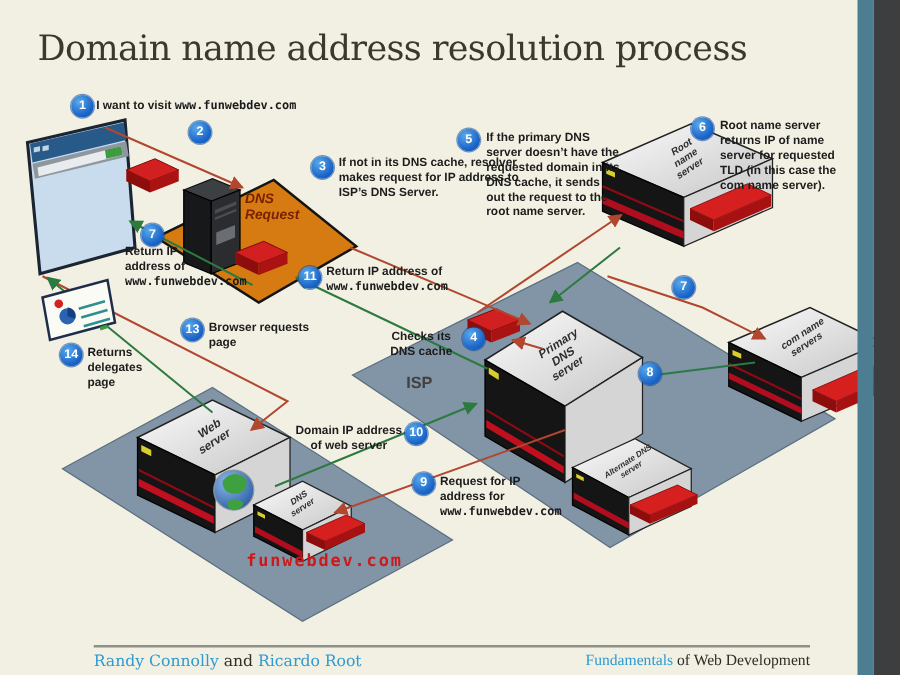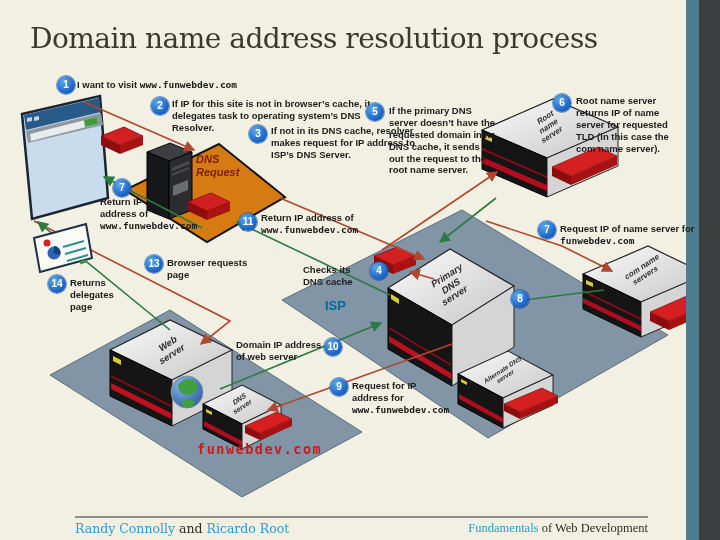--- a/index.html
+++ b/index.html
@@ -16,29 +16,29 @@
          color:#fff;font-weight:700;font-size:10px;line-height:18px;text-align:center;
          box-shadow:0 0 0 1px rgba(10,70,150,.55);z-index:5;}
   .step-text{position:absolute;font-weight:700;font-size:9.5px;line-height:1.25;color:#1c1c1c;z-index:4;}
   .mono{font-family:"DejaVu Sans Mono",monospace;font-weight:700;}
   .mono.block{display:block;white-space:nowrap;}
   .srv-label{position:absolute;font-weight:700;font-size:8px;line-height:1.12;color:#2e2e2e;
          text-align:center;transform:translate(-50%,-50%) rotate(-33deg) skewX(-12deg);
          white-space:normal;z-index:4;}
   .lbl-resolver{position:absolute;left:196px;top:153px;width:62px;font-weight:700;font-style:italic;
          font-size:11px;line-height:1.15;color:#7b2000;z-index:4;}
-  .lbl-isp{position:absolute;left:325px;top:298px;font-weight:700;font-size:13px;color:#0369a1;z-index:4;}
+  .lbl-isp{position:absolute;left:325px;top:298px;font-weight:700;font-size:13px;color:#404040;z-index:4;}
   .lbl-domain{position:absolute;left:197px;top:441px;font-family:"DejaVu Sans Mono",monospace;
          font-weight:700;font-size:13.5px;letter-spacing:1.5px;color:#cc1a1a;z-index:4;}
   .footer-line{position:absolute;left:75px;top:516px;width:573px;height:2px;background:#90908a;}
   .footer{position:absolute;top:521px;font-family:"DejaVu Serif",serif;font-size:12.5px;color:#2e2e28;}
   .footer.left{left:75px;}
   .footer.right{right:72px;text-align:right;font-family:Liberation Serif, serif;}
   .blue{color:#2e9ad0;}
-  .ta-r{text-align:left;}
+  .ta-r{text-align:center;}
 </style>
 </head>
 <body>
 
 <div class="slide">
 
   <div class="slide-title">Domain name address resolution process</div>
 
   <svg class="diagram-svg" width="720" height="540" viewBox="0 0 720 540">
     <defs>
@@ -219,26 +219,24 @@
   <div class="badge" style="left:538px;top:221px">7</div>
   <div class="badge" style="left:511px;top:290px">8</div>
   <div class="badge" style="left:330px;top:378px">9</div>
   <div class="badge" style="left:324px;top:338px">10</div>
   <div class="badge" style="left:239px;top:213px">11</div>
   <div class="badge" style="left:113px;top:179px">7</div>
   <div class="badge" style="left:145px;top:255px">13</div>
   <div class="badge" style="left:48px;top:275px">14</div>
 
   <div class="step-text" style="left:77px;top:79px;width:220px;white-space:nowrap"><span>I want to visit </span><span class="mono">www.funwebdev.com</span></div>
-  <div class="step-text" style="left:172px;top:98px;width:225px">If IP for this site is not in browser’s cache, it delegates task to operating system’s DNS Resolver.</div>
   <div class="step-text" style="left:271px;top:125px;width:152px">If not in its DNS cache, resolver makes request for IP address to ISP’s DNS Server.</div>
   <div class="step-text ta-r" style="left:303px;top:264px;width:68px">Checks its DNS cache</div>
   <div class="step-text" style="left:389px;top:105px;width:108px">If the primary DNS server doesn’t have the requested domain in its DNS cache, it sends out the request to the root name server.</div>
   <div class="step-text" style="left:576px;top:95px;width:108px">Root name server returns IP of name server for requested TLD (in this case the com name server).</div>
-  <div class="step-text" style="left:560px;top:223px;width:138px"><span>Request IP of name server for </span><span class="mono">funwebdev.com</span></div>
   <div class="step-text" style="left:352px;top:380px;width:78px"><span>Request for IP address for </span><span class="mono block">www.funwebdev.com</span></div>
   <div class="step-text ta-r" style="left:236px;top:339px;width:86px">Domain IP address of web server</div>
   <div class="step-text" style="left:261px;top:212px;width:120px"><span>Return IP address of </span><span class="mono block">www.funwebdev.com</span></div>
   <div class="step-text" style="left:100px;top:196px;width:52px"><span>Return IP address of </span><span class="mono block">www.funwebdev.com</span></div>
   <div class="step-text" style="left:167px;top:257px;width:92px">Browser requests page</div>
   <div class="step-text" style="left:70px;top:277px;width:58px">Returns delegates page</div>
 
   <div class="lbl-resolver">DNS Request</div>
   <div class="lbl-isp">ISP</div>
   <div class="lbl-domain">funwebdev.com</div>

